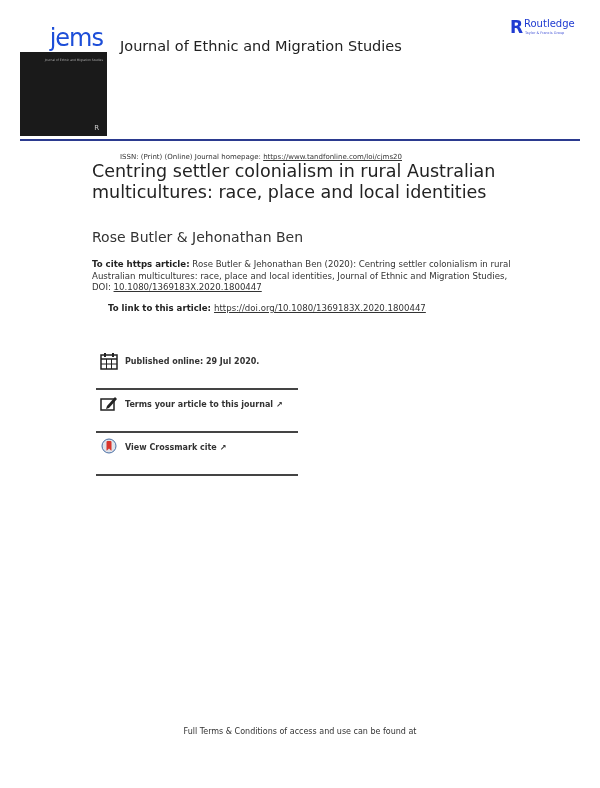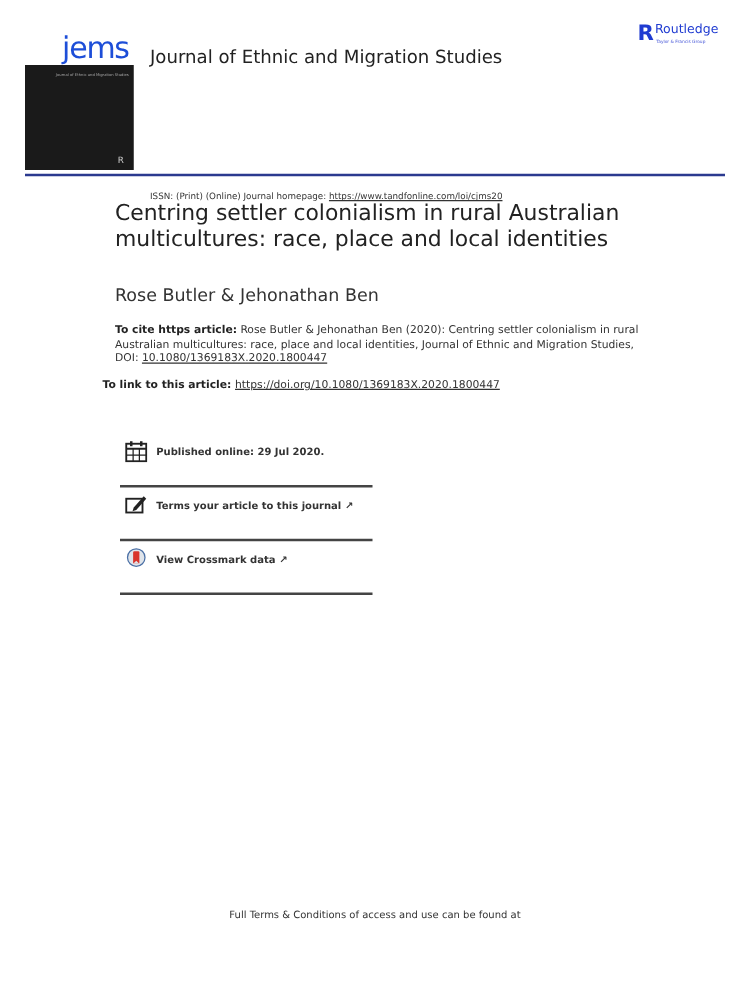--- a/index.html
+++ b/index.html
@@ -15,21 +15,21 @@
   .routledge .rname { position:absolute; left:14px; top:1px; font-size:10px; }
   .routledge .rsub { position:absolute; left:15px; top:14px; font-size:3.5px; width:55px; color:#4a5ad8; }
   .issn { position:absolute; left:120px; top:119px; font-size:7px; color:#333;margin-top:34px; }
   .issn a { color:#333; text-decoration:underline; }
   .rule { position:absolute; left:20px; top:139px; width:560px; height:2px; background:#2b3a8f; }
   .title { position:absolute; left:92px; top:161px; width:410px; font-size:17.5px; line-height:21px; color:#222; }
   .authors { position:absolute; left:92px; top:229px; font-size:14px; font-weight:normal; color:#333; }
   .cite { position:absolute; left:92px; top:259px; width:420px; font-size:8.6px; line-height:11.5px; color:#333; }
   .cite b, .link b { color:#222; }
   .cite a, .link a { color:#333; text-decoration:underline; }
-  .link { position:absolute; left:82px; top:303px; font-size:8.6px; color:#333; }
+  .link { position:absolute; left:108px; top:303px; font-size:8.6px; color:#333; }
   .items { position:absolute; left:96px; top:347px; width:202px; }
   .item { position:relative; height:41px; border-bottom:2px solid #444; }
   .item .ico { position:absolute; left:4px; top:5px; width:18px; height:18px; }
   .item .lbl { position:absolute; left:29px; top:10px; font-size:8px; color:#333; white-space:nowrap;font-weight:bold; }
   .item .ext { font-size:8px; margin-left:3px; }
   .footer { position:absolute; left:100px; top:726px; width:400px; text-align:center; font-size:8px; line-height:11px; color:#333; }
 </style>
 </head>
 <body>
 
@@ -84,19 +84,19 @@
         <path d="M7 11 L15 2 L17 4 L9 13 L6 14 Z" fill="#222"></path>
       </svg>
     <span class="lbl"><span>Terms your article to this journal</span><span class="ext">↗</span></span>
   </div>
   <div class="item">
     <svg class="ico" viewBox="0 0 18 18">
         <circle cx="9" cy="8" r="7" fill="#dfe4ea" stroke="#4a6fa5" stroke-width="1"></circle>
         <rect x="6.5" y="3" width="5" height="10" rx="1" fill="#d9342b"></rect>
         <path d="M6.5 13 L9 10.5 L11.5 13 Z" fill="#dfe4ea"></path>
       </svg>
-    <span class="lbl"><span>View Crossmark data</span><span class="ext">↗</span></span>
+    <span class="lbl"><span>View Crossmark cite</span><span class="ext">↗</span></span>
   </div>
 </div>
 
 <div class="footer">
   <div>Full Terms &amp; Conditions of access and use can be found at</div>
 </div>
 
 </body></html>

